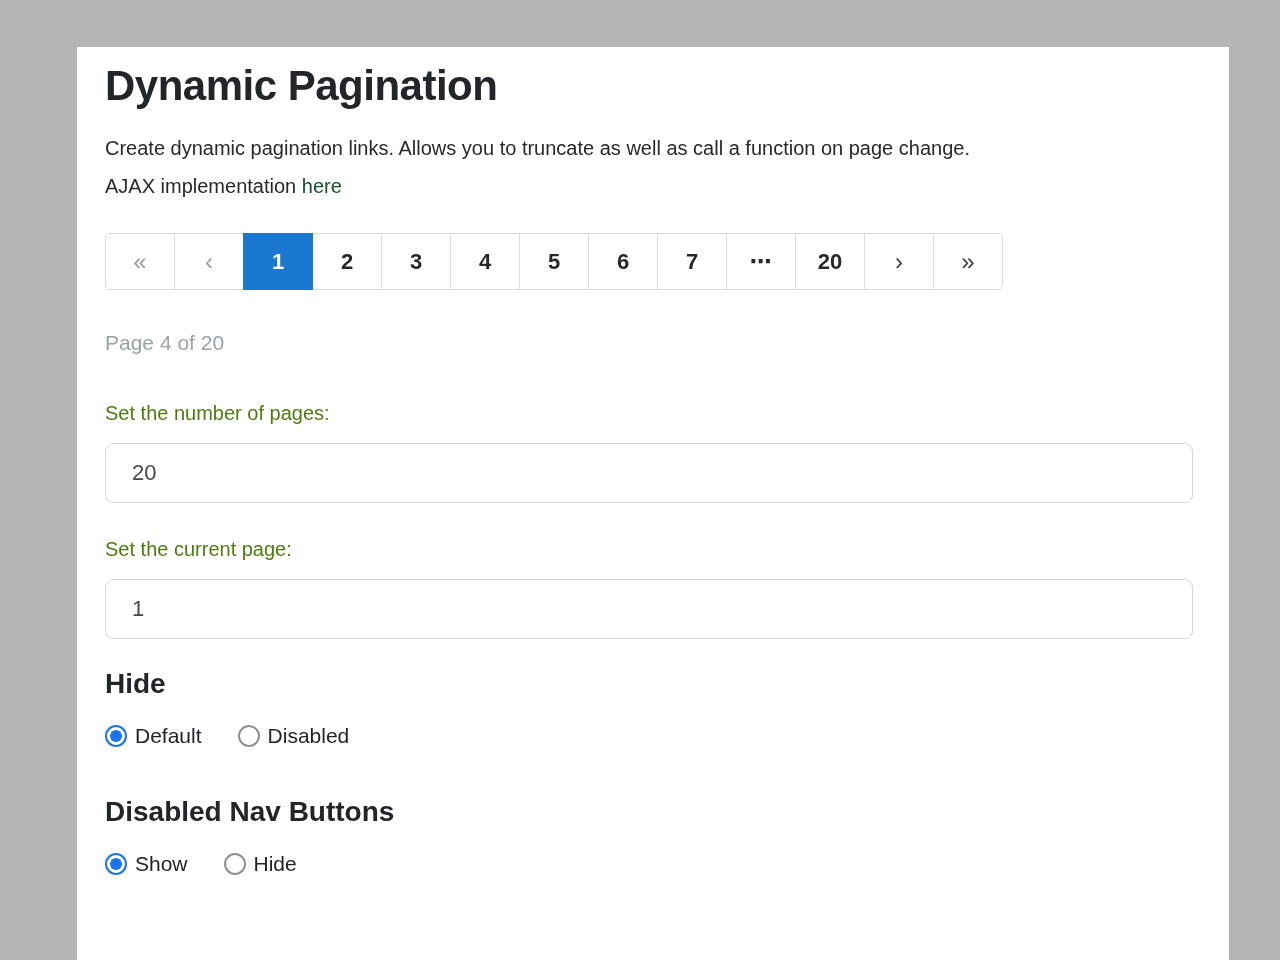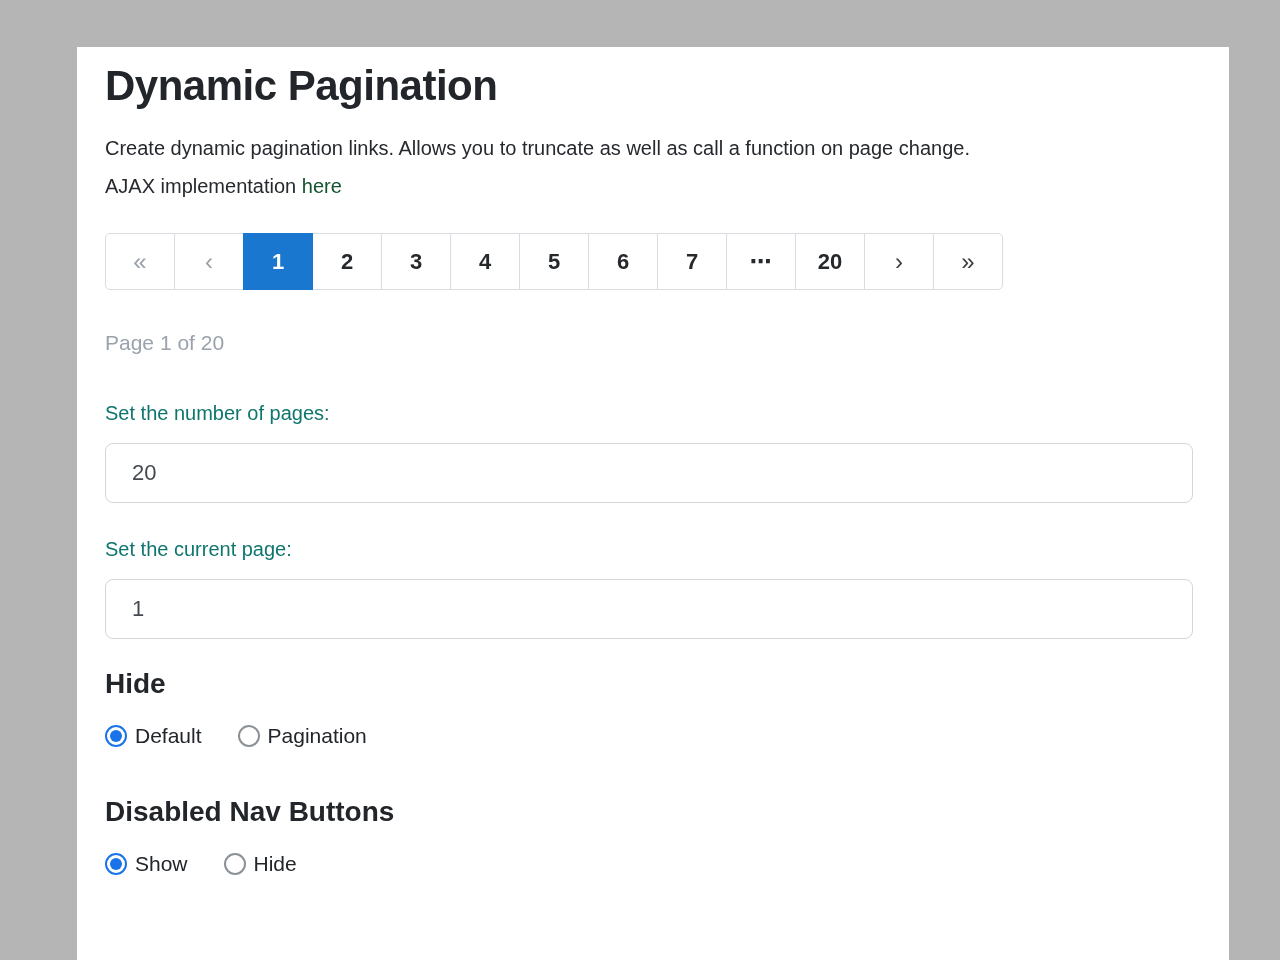--- a/index.html
+++ b/index.html
@@ -75,21 +75,21 @@
     margin-top: 41px;
     font-size: 21px;
     line-height: 24px;
     color: #9aa2ac;
   }
   .field-label {
     display: block;
     margin-top: 46px;
     font-size: 20px;
     line-height: 24px;
-    color: #0f766e;
+    color: #4d7c0f;
   }
   .field-label.second { margin-top: 34px; }
   .text-input {
     display: block;
     margin-top: 18px;
     width: 1088px;
     height: 60px;
     border: 1px solid #d3d7db;
     border-radius: 8px;
     padding: 0 0 0 26px;
@@ -161,37 +161,37 @@
     <button class="pg-btn">4</button>
     <button class="pg-btn">5</button>
     <button class="pg-btn">6</button>
     <button class="pg-btn">7</button>
     <button class="pg-btn pg-ellipsis">⋯</button>
     <button class="pg-btn">20</button>
     <button class="pg-btn pg-arrow">›</button>
     <button class="pg-btn pg-arrow">»</button>
   </div>
 
-  <div class="status-text">Page 1 of 20</div>
+  <div class="status-text">Page 4 of 20</div>
 
   <label class="field-label">Set the number of pages:</label>
   <input class="text-input" type="text" value="20" style="">
 
   <label class="field-label second">Set the current page:</label>
   <input class="text-input" type="text" value="1" style="">
 
   <h2 class="section-heading">Hide</h2>
   <div class="radio-row">
     <label class="radio-option">
       <span class="radio-circle selected"></span>
       <span class="radio-label">Default</span>
     </label>
     <label class="radio-option">
       <span class="radio-circle"></span>
-      <span class="radio-label">Pagination</span>
+      <span class="radio-label">Disabled</span>
     </label>
   </div>
 
   <h2 class="section-heading nav-heading">Disabled Nav Buttons</h2>
   <div class="radio-row">
     <label class="radio-option">
       <span class="radio-circle selected"></span>
       <span class="radio-label">Show</span>
     </label>
     <label class="radio-option">

